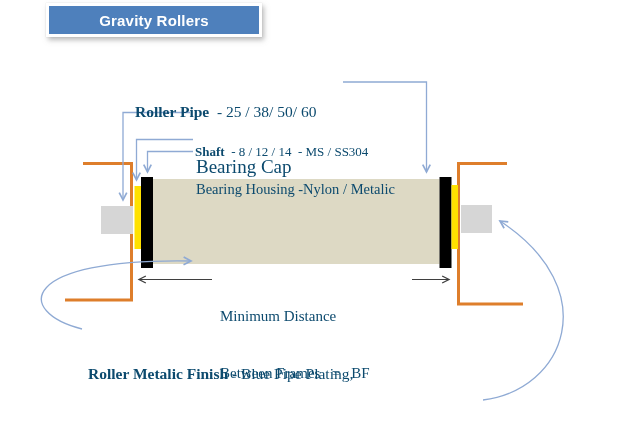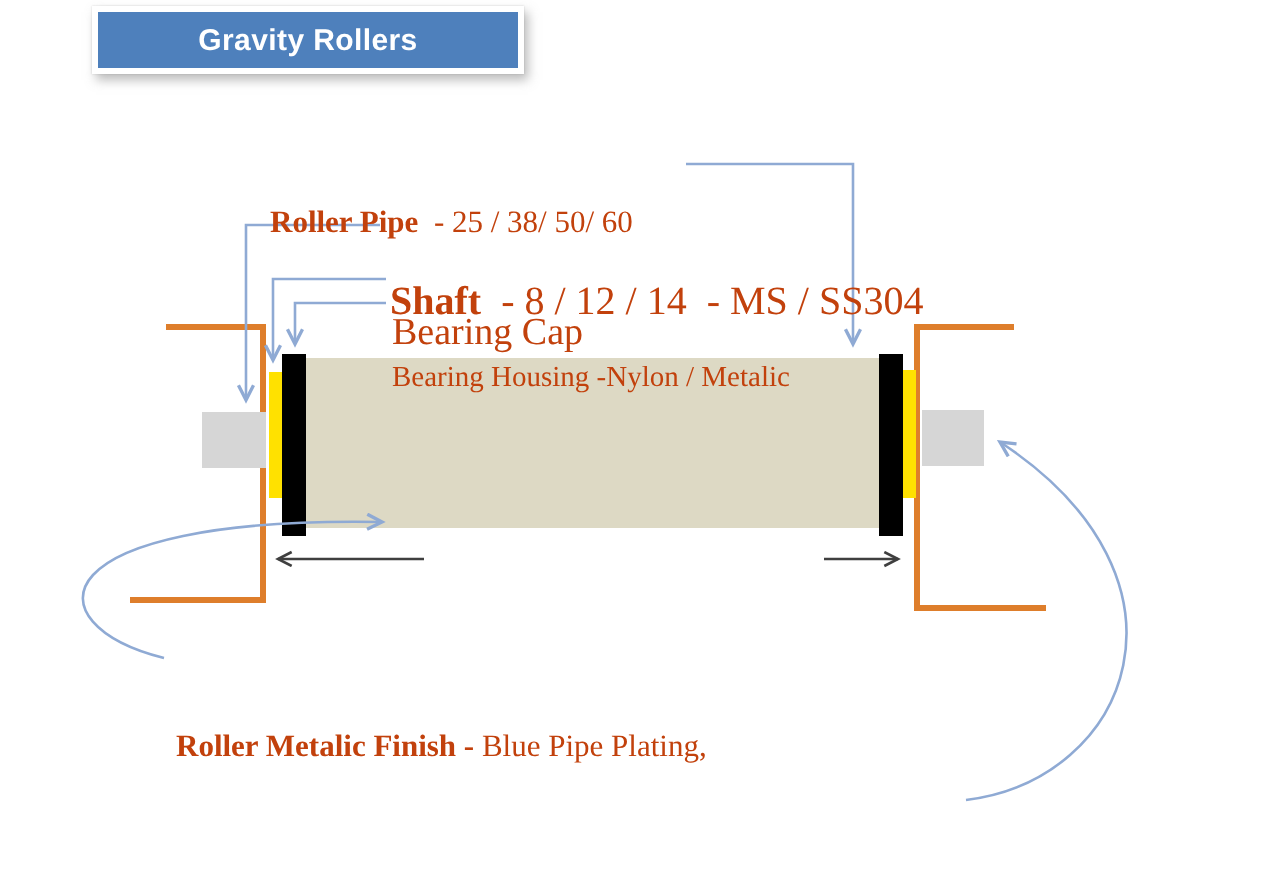--- a/index.html
+++ b/index.html
@@ -11,25 +11,25 @@
     position:absolute; left:46px; top:3px; width:210px; height:28px;
     background:#4E80BC; border:3px solid #ffffff;
     box-shadow:2px 3px 5px rgba(120,120,120,.5), 0 0 1px #d8d8d8;
     display:flex; align-items:center; justify-content:center;
   }
   .title-box .title-text {
     font-family:"Liberation Sans", sans-serif; font-weight:bold;
     font-size:15px; color:#ffffff; letter-spacing:.2px;
   }
   svg.diagram { position:absolute; left:0; top:0; }
-  .lbl { position:absolute; color:#c2410c; white-space:pre; }
+  .lbl { position:absolute; color:#0c4a6e; white-space:pre; }
   .lbl b { font-weight:bold; }
   .lbl .ln { display:block; }
   #roller-pipe-label   { left:135px; top:64px;  font-size:15.5px; line-height:19px; }
-  #shaft-label         { left:195px; top:104px; font-size:20px; line-height:19px; }
+  #shaft-label         { left:195px; top:104px; font-size:13px; line-height:19px; }
   #bearing-cap-label   { left:196px; top:129px; font-size:19px; line-height:15px; }
   #bearing-housing-label{ left:196px; top:152px; font-size:14.5px; line-height:15px; }
   #min-distance-label  { left:220px; top:269px; font-size:15px;  line-height:19px; }
   #surface-finish-label{ left:83px;  top:326px; font-size:15.5px; line-height:19px; }
   #surface-finish-label .ln1 { padding-left:5px; }
   #shaft-mounting-label{ left:163px; top:373px; font-size:15.5px; line-height:19px; }
 </style>
 </head>
 <body>
 
@@ -83,20 +83,24 @@
   </div>
 
   <div class="lbl" id="bearing-cap-label">
     <span class="ln">Bearing Cap</span>
   </div>
 
   <div class="lbl" id="bearing-housing-label">
     <span class="ln">Bearing Housing -Nylon / Metalic</span>
   </div>
 
+  <div class="lbl" id="min-distance-label">
+    <span class="ln">Minimum Distance</span>
+    <span class="ln">Between Frames   =   BF</span>
+  </div>
 
   <div class="lbl" id="surface-finish-label">
     <span class="ln ln1"><b>Roller Metalic Finish -</b><span> Blue Pipe Plating,</span></span>
     <span class="ln">Chrome Plating , PU Coating ,  PVC Sleeve Etc.</span>
   </div>
 
   <div class="lbl" id="shaft-mounting-label">
     <span class="ln"><b>Blue Mounting -</b><span>  Plain , Spring Loaded ,</span></span>
     
   </div>

